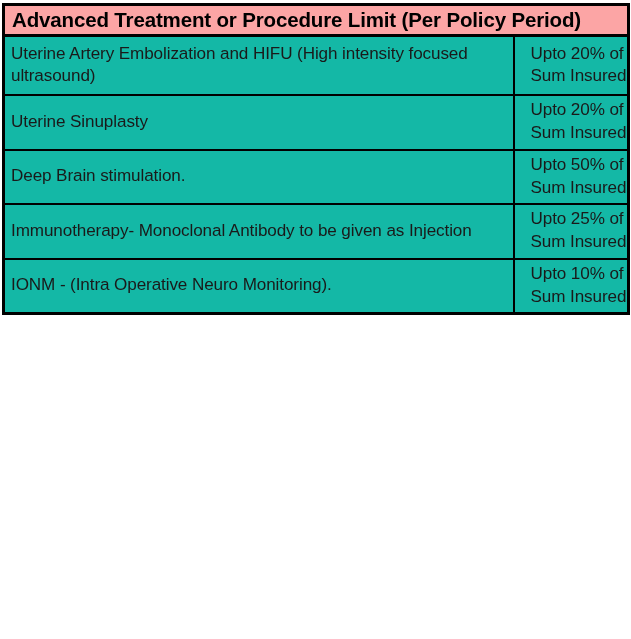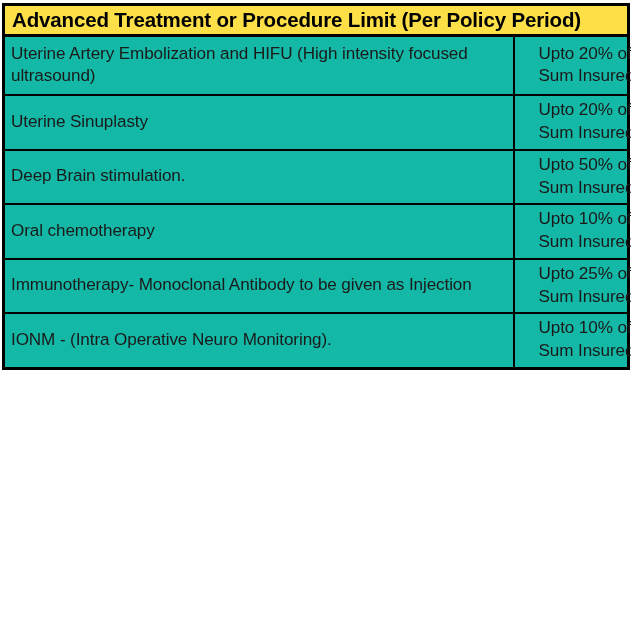--- a/index.html
+++ b/index.html
@@ -39,42 +39,42 @@
     border-left: none;
     border-right: none;
     border-top: none;
     text-align: left;
     padding: 2px 5px 3px 7px;
     font-size: 20.5px;
     font-weight: bold;
     line-height: 1.14;
     letter-spacing: -0.15px;
     white-space: nowrap;
-    background: #fde047;
+    background: #fca5a5;
     color: #000000;
   }
 
   tbody td {
     border-top: 2px solid #000000;
     border-bottom: 2px solid #000000;
     vertical-align: middle;
     background: #14b8a6;
   }
 
   tbody td.treatment-cell {
     border-right: 2px solid #000000;
     padding: 3px 6px 4px 6px;
     font-size: 17.1px;
     line-height: 1.33;
     letter-spacing: -0.1px;
     color: #1a1a1a;
   }
 
   tbody td.limit-cell {
-    padding: 3px 4px 4px 24px;
+    padding: 3px 4px 4px 16px;
     font-size: 17.1px;
     line-height: 1.33;
     letter-spacing: -0.1px;
     color: #1a1a1a;
     white-space: nowrap;
   }
 
   tbody tr.row-single td { height: 43px; }
   tbody tr.row-double td { height: 50px; }
 
@@ -110,27 +110,20 @@
           </td>
         </tr>
         <tr class="row-single">
           <td class="treatment-cell">Deep Brain stimulation.</td>
           <td class="limit-cell">
             <span class="limit-line">Upto 50% of</span>
             <span class="limit-line">Sum Insured</span>
           </td>
         </tr>
         <tr class="row-single">
-          <td class="treatment-cell">Oral chemotherapy</td>
-          <td class="limit-cell">
-            <span class="limit-line">Upto 10% of</span>
-            <span class="limit-line">Sum Insured</span>
-          </td>
-        </tr>
-        <tr class="row-single">
           <td class="treatment-cell">Immunotherapy- Monoclonal Antibody to be given as Injection</td>
           <td class="limit-cell">
             <span class="limit-line">Upto 25% of</span>
             <span class="limit-line">Sum Insured</span>
           </td>
         </tr>
         <tr class="row-single">
           <td class="treatment-cell">IONM - (Intra Operative Neuro Monitoring).</td>
           <td class="limit-cell">
             <span class="limit-line">Upto 10% of</span>

